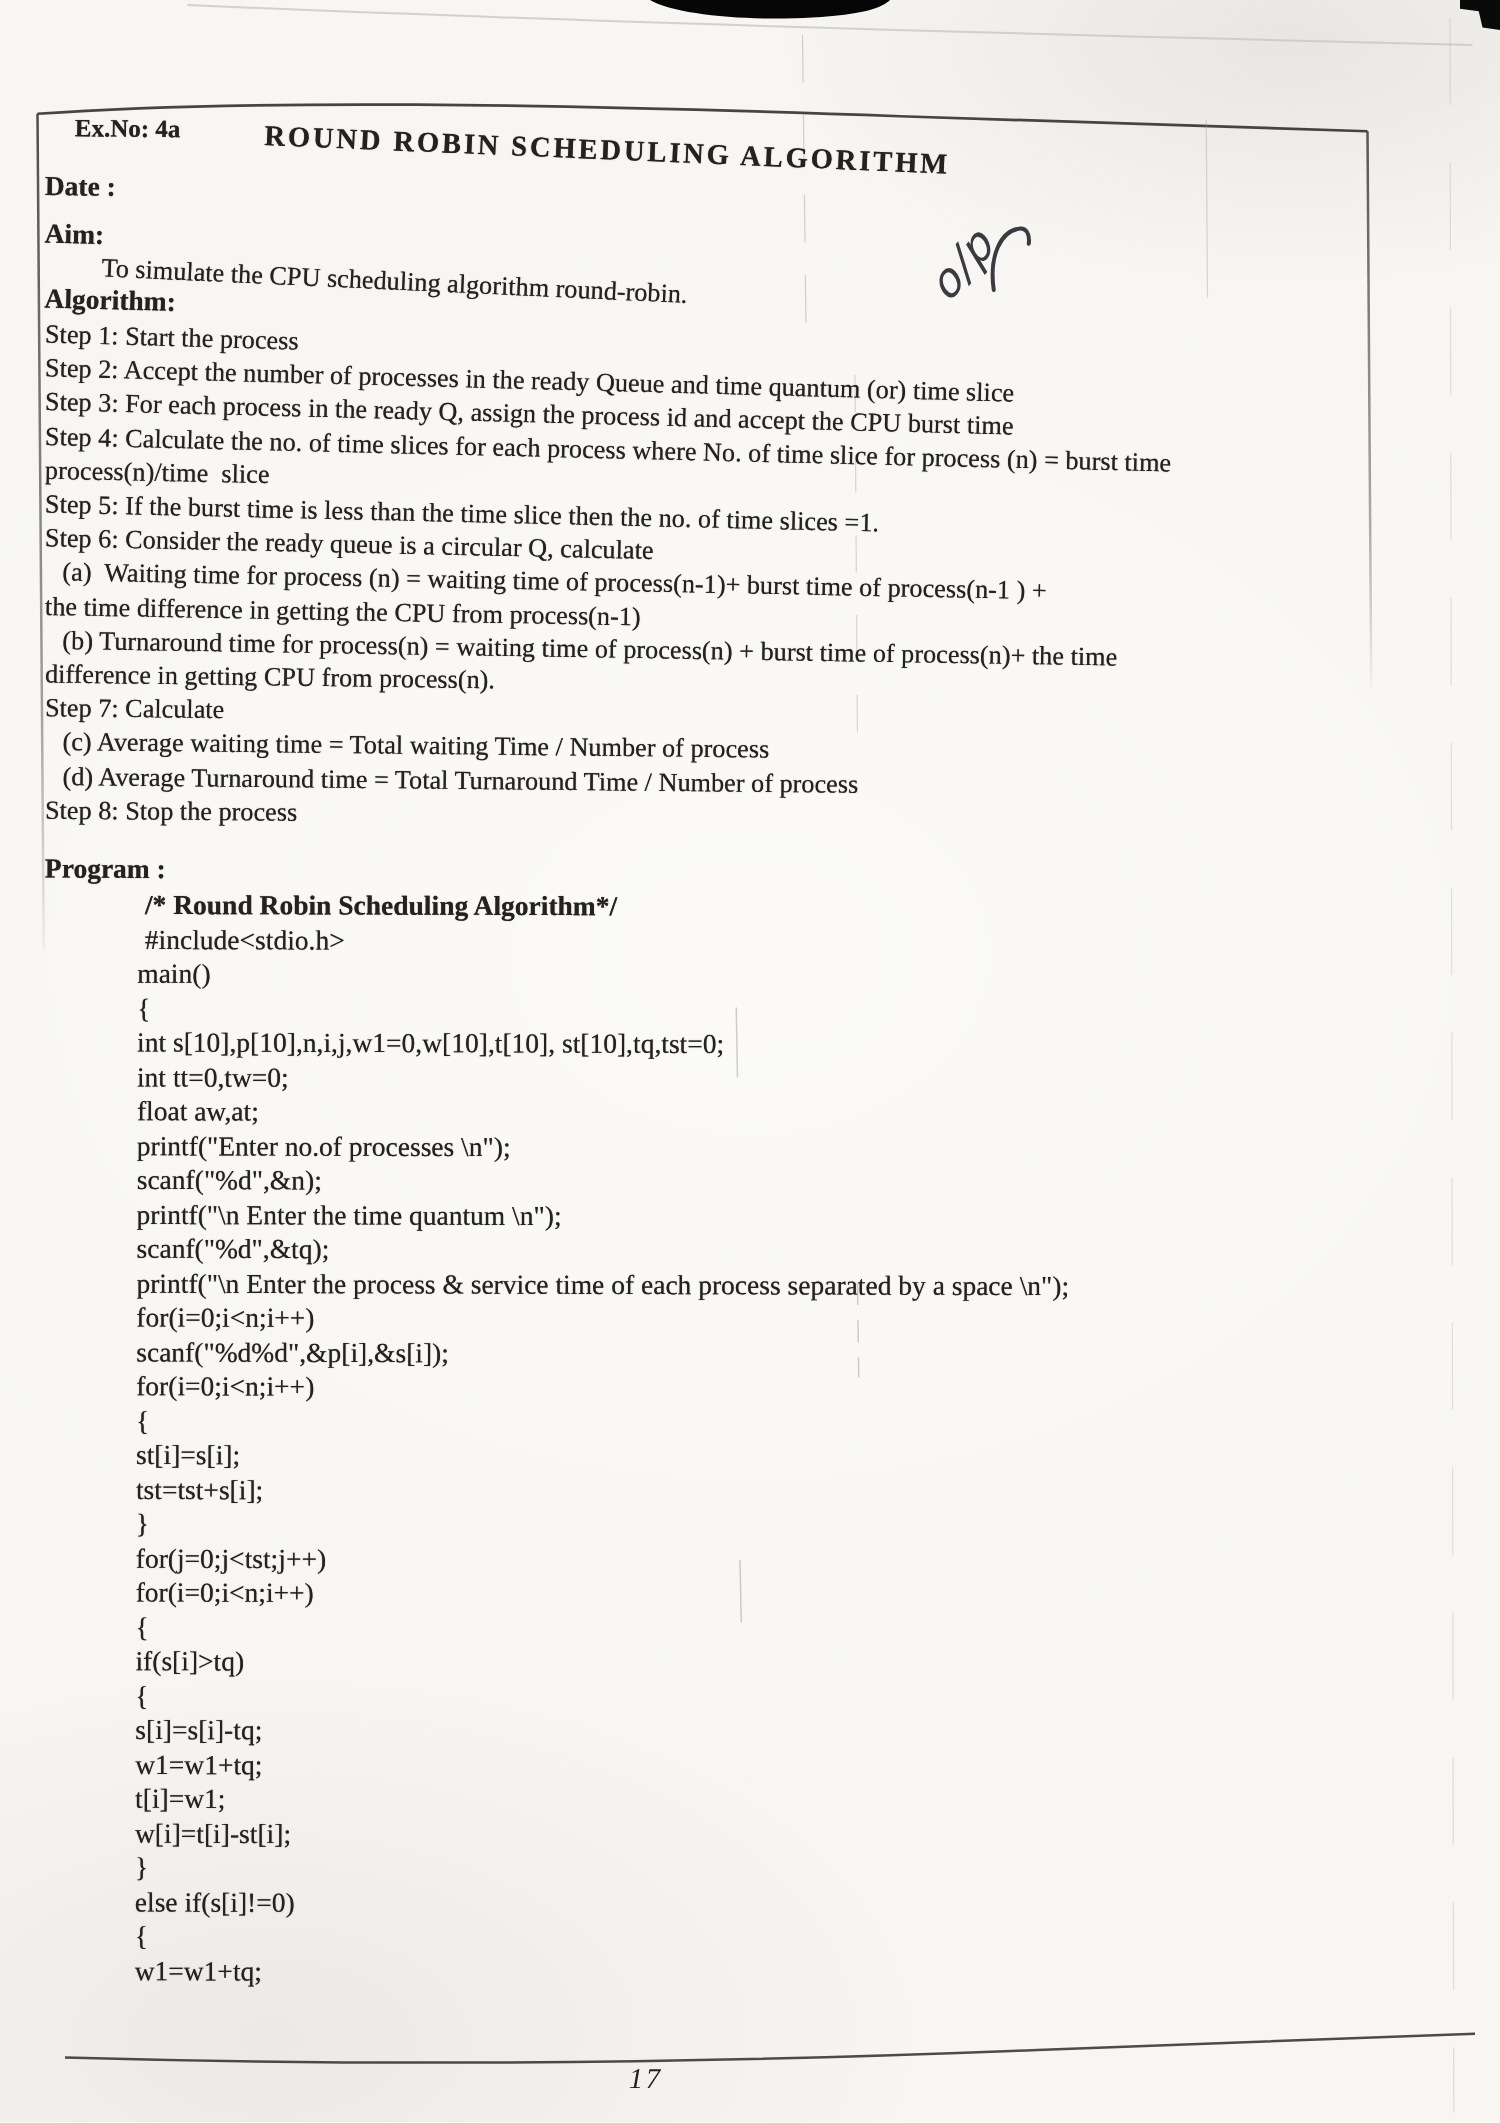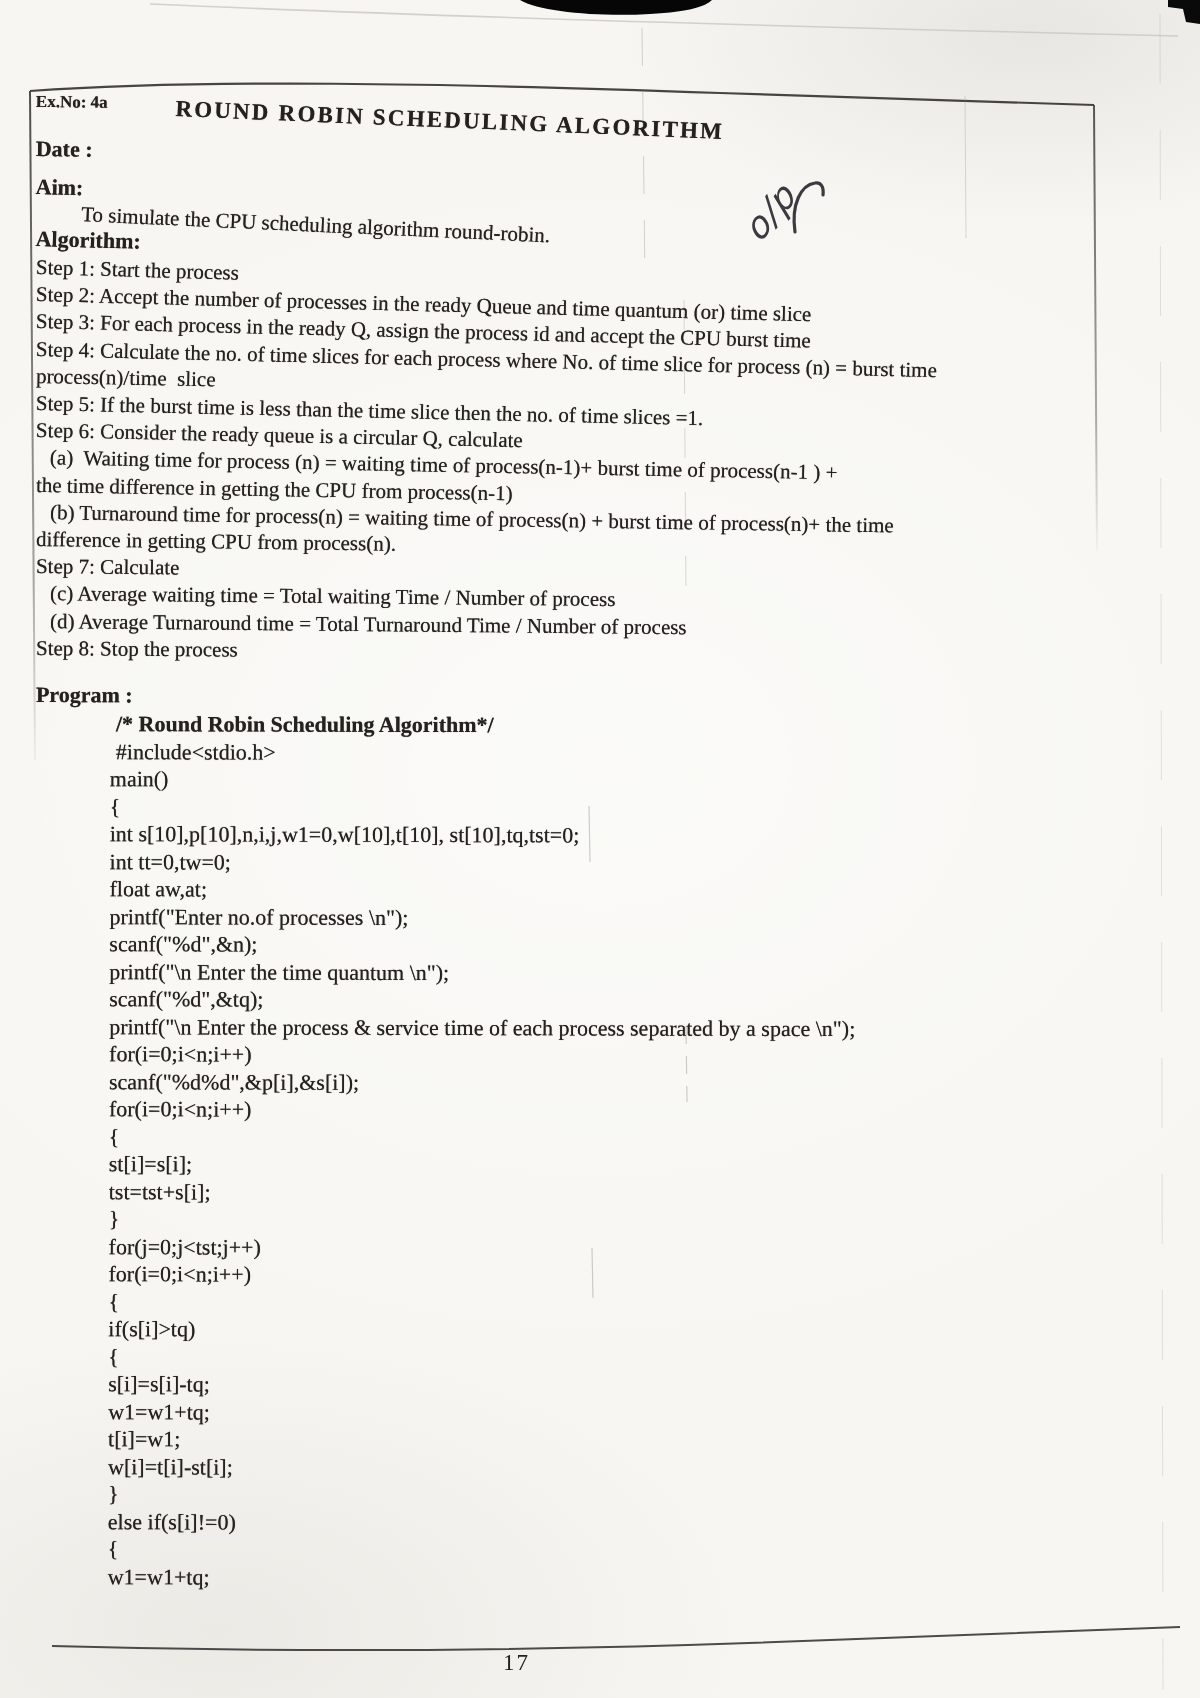--- a/index.html
+++ b/index.html
@@ -15,21 +15,21 @@
       radial-gradient(1200px 900px at 50% 45%, rgba(255,255,255,0.5), transparent 70%),
       #f7f6f2;
   }
   .artifacts{position:absolute;left:0;top:0;z-index:1;}
   .content{
     position:absolute;left:36px;top:86px;width:1058px;z-index:2;
     text-shadow:0 0 0.7px rgba(30,27,24,0.75);
   }
   .bold{font-weight:bold;}
   .header-row{display:flex;align-items:flex-start;padding-top:6px;}
-  .exno{font-size:17px;transform:rotate(0.6deg);transform-origin:left top;white-space:pre;}
+  .exno{font-size:20px;transform:rotate(0.6deg);transform-origin:left top;white-space:pre;margin-left:24px;}
   .doc-title{
     margin-left:68px;margin-top:4px;font-size:23px;letter-spacing:2.2px;
     transform:rotate(2.4deg);transform-origin:left top;white-space:pre;
   }
   .date-label{margin-top:14px;font-size:22px;transform:rotate(0.8deg);transform-origin:left top;}
   .aim-label{margin-top:12px;font-size:22px;transform:rotate(1.4deg);transform-origin:left top;}
   .aim-text{margin-top:-2px;padding-left:46px;font-size:21px;line-height:28px;
     transform:rotate(2.6deg);transform-origin:left top;}
   .algo-label{font-size:22px;transform:rotate(1.5deg);transform-origin:left top;}
   .steps{margin-top:2px;font-size:21px;line-height:27.2px;}
@@ -40,21 +40,21 @@
   .code-line.bold{font-weight:bold;}
   .handwriting{
     position:absolute;left:738px;top:218px;z-index:3;
     font-family:"DejaVu Sans",sans-serif;font-size:36px;font-style:italic;
     color:#3b3a40;transform:rotate(-50deg) skewX(-8deg);transform-origin:left top;
     letter-spacing:1px;
   }
   .hook{position:absolute;left:790px;top:180px;z-index:3;}
   .page-number{
     position:absolute;left:503px;top:1650px;z-index:2;
-    font-size:23px;letter-spacing:2px;
+    font-size:23px;letter-spacing:2px;font-style:italic;
   }
 </style>
 </head>
 <body>
 
 <div class="page">
 
   <svg class="artifacts" width="1200" height="1698" viewBox="0 0 1200 1698" aria-hidden="true">
     <defs>
       <linearGradient id="fadeL" x1="0" y1="90" x2="0" y2="780" gradientUnits="userSpaceOnUse">

